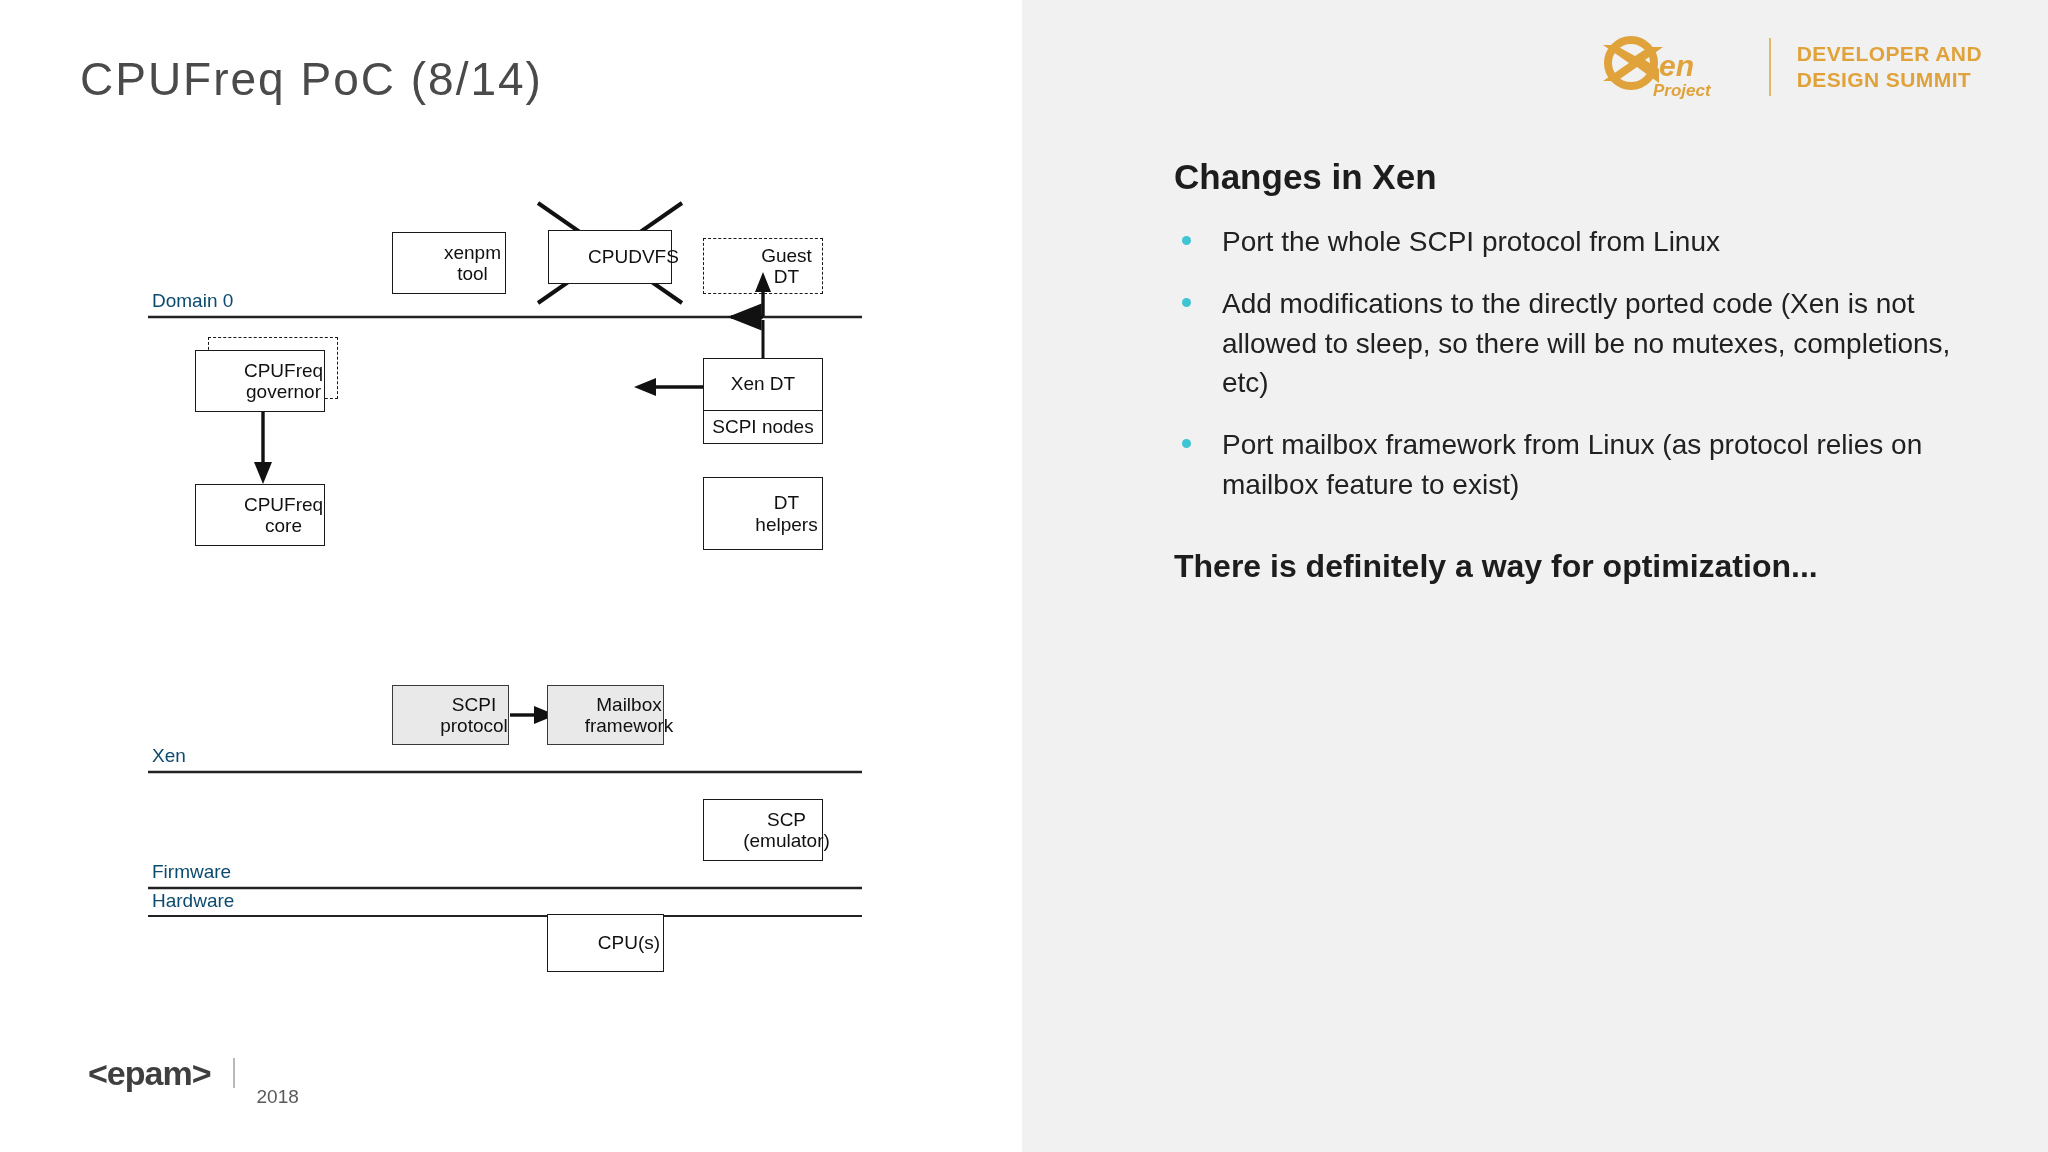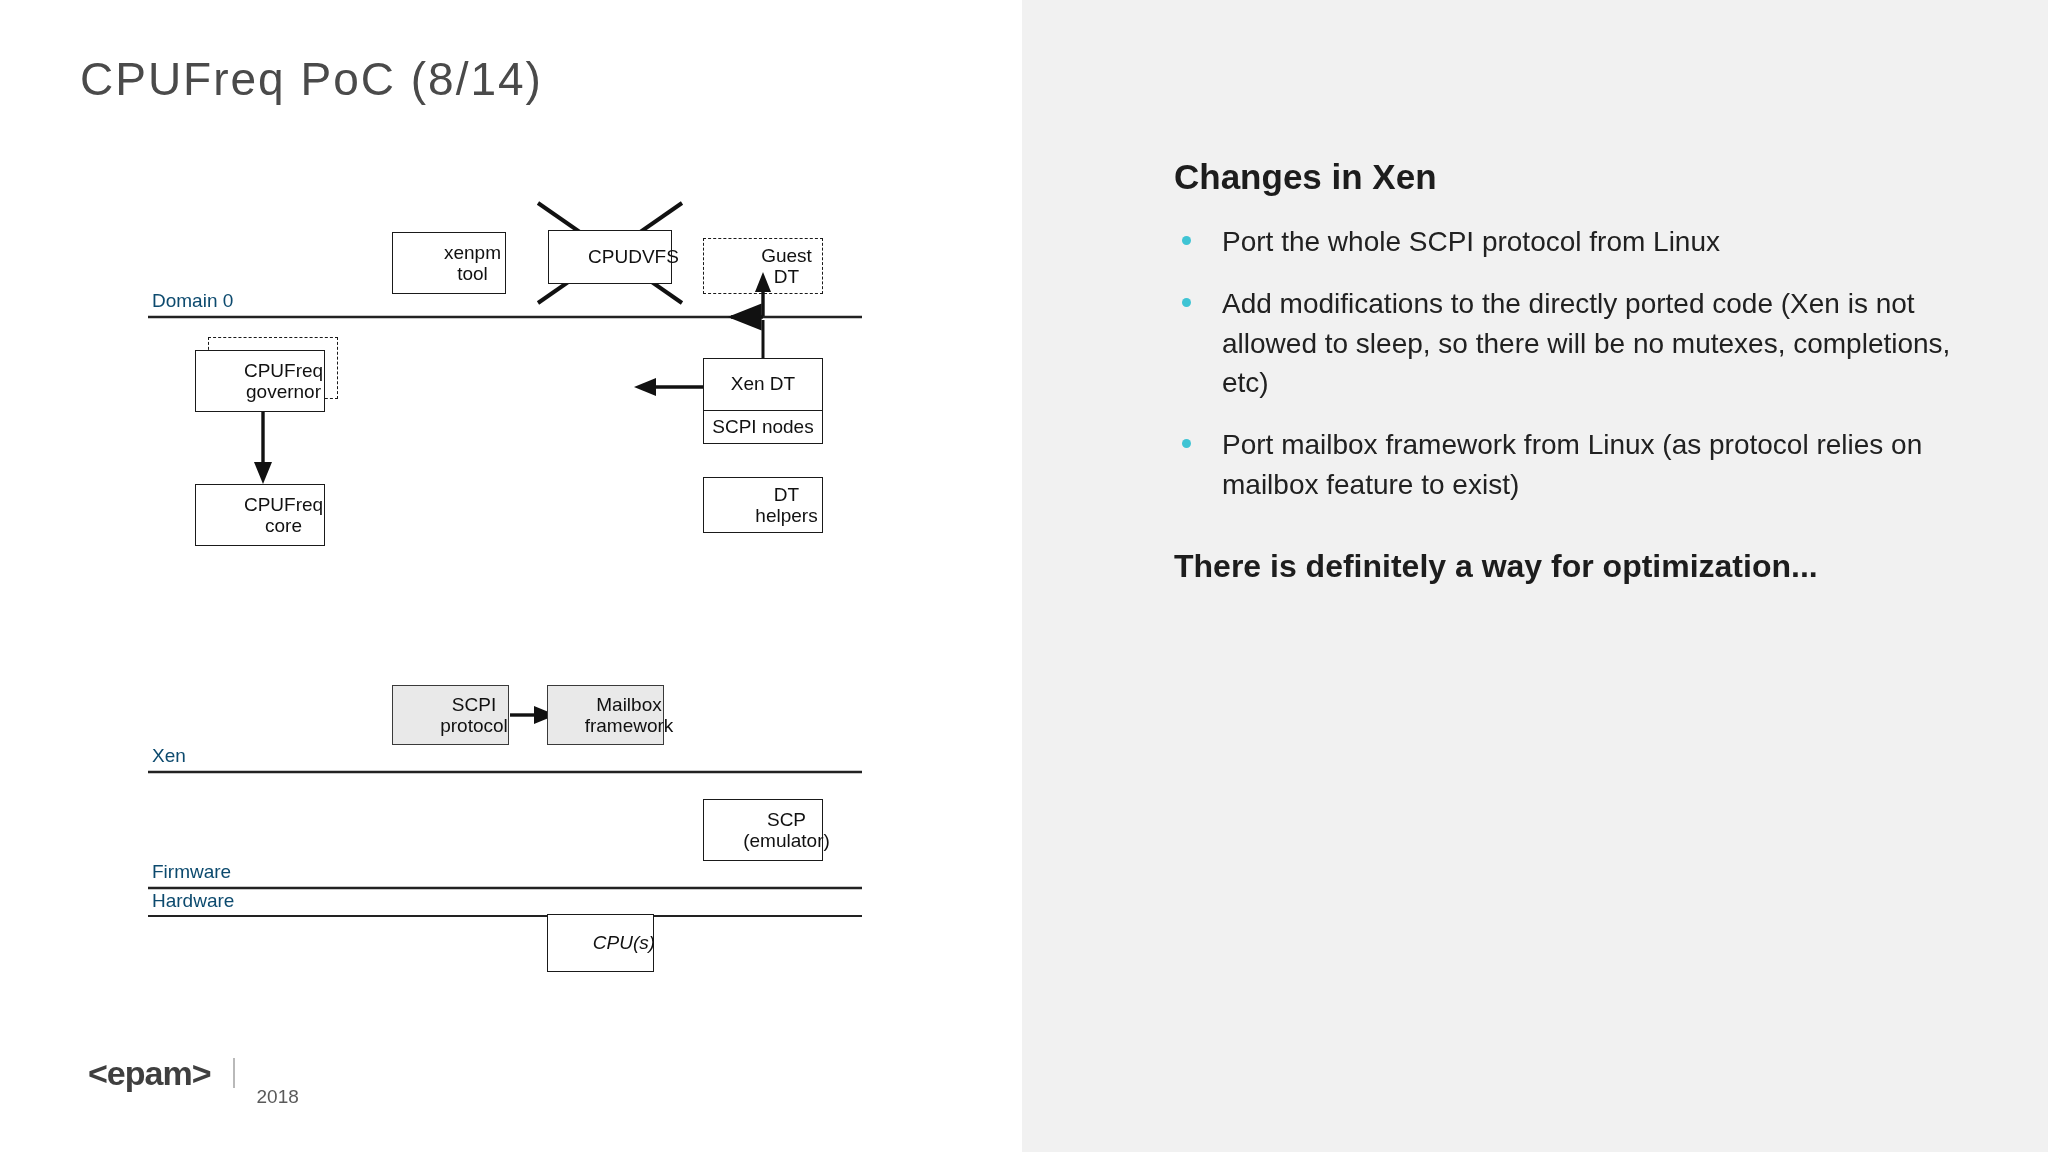--- a/index.html
+++ b/index.html
@@ -203,21 +203,21 @@
           <span>core</span>
         </span>
       </div>
 
       <div class="xendt" style="left:703px;top:358px;width:120px;height:86px;">
         <div class="top">Xen DT</div>
         <div class="sep"></div>
         <div class="bot">SCPI nodes</div>
       </div>
 
-      <div class="dbox" style="left:703px;top:477px;width:120px;height:56px;">
+      <div class="dbox" style="left:703px;top:477px;width:120px;height:73px;">
         <span>DT helpers</span>
       </div>
 
       <div class="dbox grey" style="left:392px;top:685px;width:117px;height:60px;">
         <span>
           <span>SCPI</span><br>
           <span>protocol</span>
         </span>
       </div>
 
@@ -234,35 +234,51 @@
         <span>
           <span>SCP</span><br>
           <span>(emulator)</span>
         </span>
       </div>
 
       <div class="layer-label" style="left:152px;top:861px;">Firmware</div>
 
       <div class="layer-label" style="left:152px;top:890px;">Hardware</div>
 
-      <div class="dbox" style="left:547px;top:914px;width:107px;height:58px;font-style:italic;">
+      <div class="dbox" style="left:547px;top:914px;width:117px;height:58px;">
         <span>CPU(s)</span>
       </div>
 
     </div>
 
     <div class="footer">
       <div class="epam-logo">&lt;epam&gt;</div>
       <div class="footer-div"></div>
       <div class="footer-year">2018</div>
     </div>
   </div>
 
   <div class="right">
 
+    <div class="brand">
+      <div class="xen-logo">
+        <svg width="150" height="66" viewBox="0 0 150 66">
+          <circle cx="38" cy="27" r="23" fill="none" stroke="#e0a33c" stroke-width="8"></circle>
+          <path d="M14,10 L62,44 M62,10 L14,44" stroke="#f4f1ec" stroke-width="7" opacity="0"></path>
+          <path d="M10,9 L36,27 L10,45 L24,45 L44,31 L66,47 L66,33 L52,24 L70,11 L56,11 L42,20 L22,9 Z" fill="#e0a33c"></path>
+          <text x="66" y="40" font-family="Liberation Sans, sans-serif" font-size="30" font-weight="700" font-style="italic" fill="#e0a33c">en</text>
+          <text x="60" y="60" font-family="Liberation Sans, sans-serif" font-size="17" font-weight="700" font-style="italic" fill="#e0a33c">Project</text>
+        </svg>
+      </div>
+      <div class="brand-div"></div>
+      <div class="brand-text">
+        <div>DEVELOPER AND</div>
+        <div>DESIGN SUMMIT</div>
+      </div>
+    </div>
 
     <div class="panel-heading">Changes in Xen</div>
 
     <div class="bullets">
       <div class="bullet">
         <span class="dot"></span>
         <span>Port the whole SCPI protocol from Linux</span>
       </div>
       <div class="bullet">
         <span class="dot"></span>

